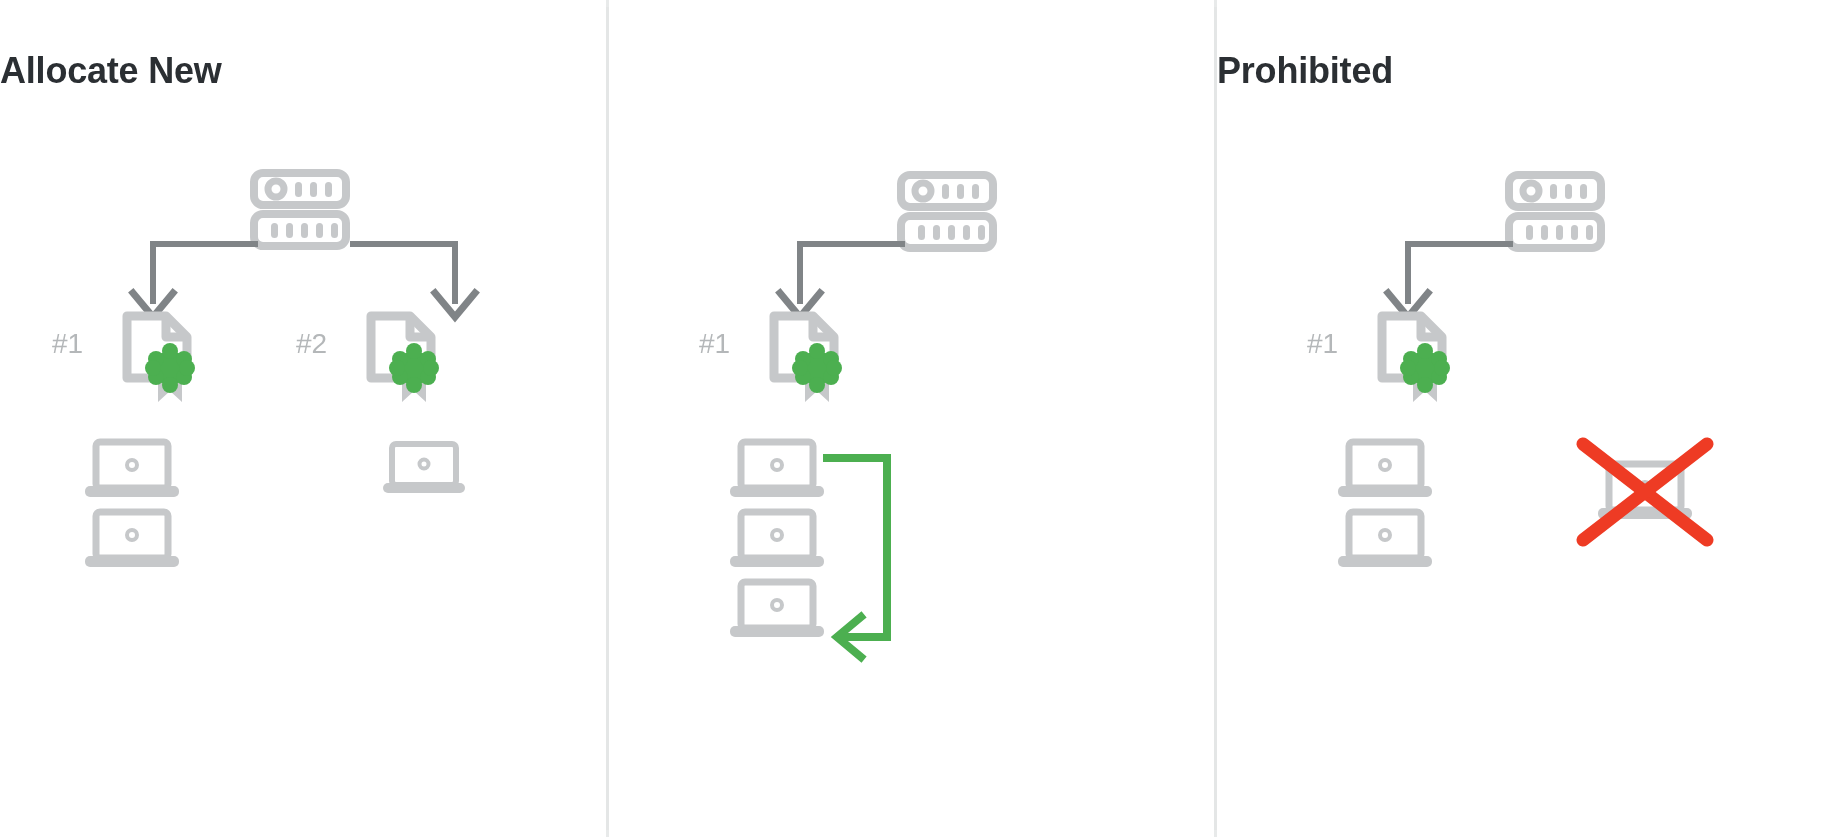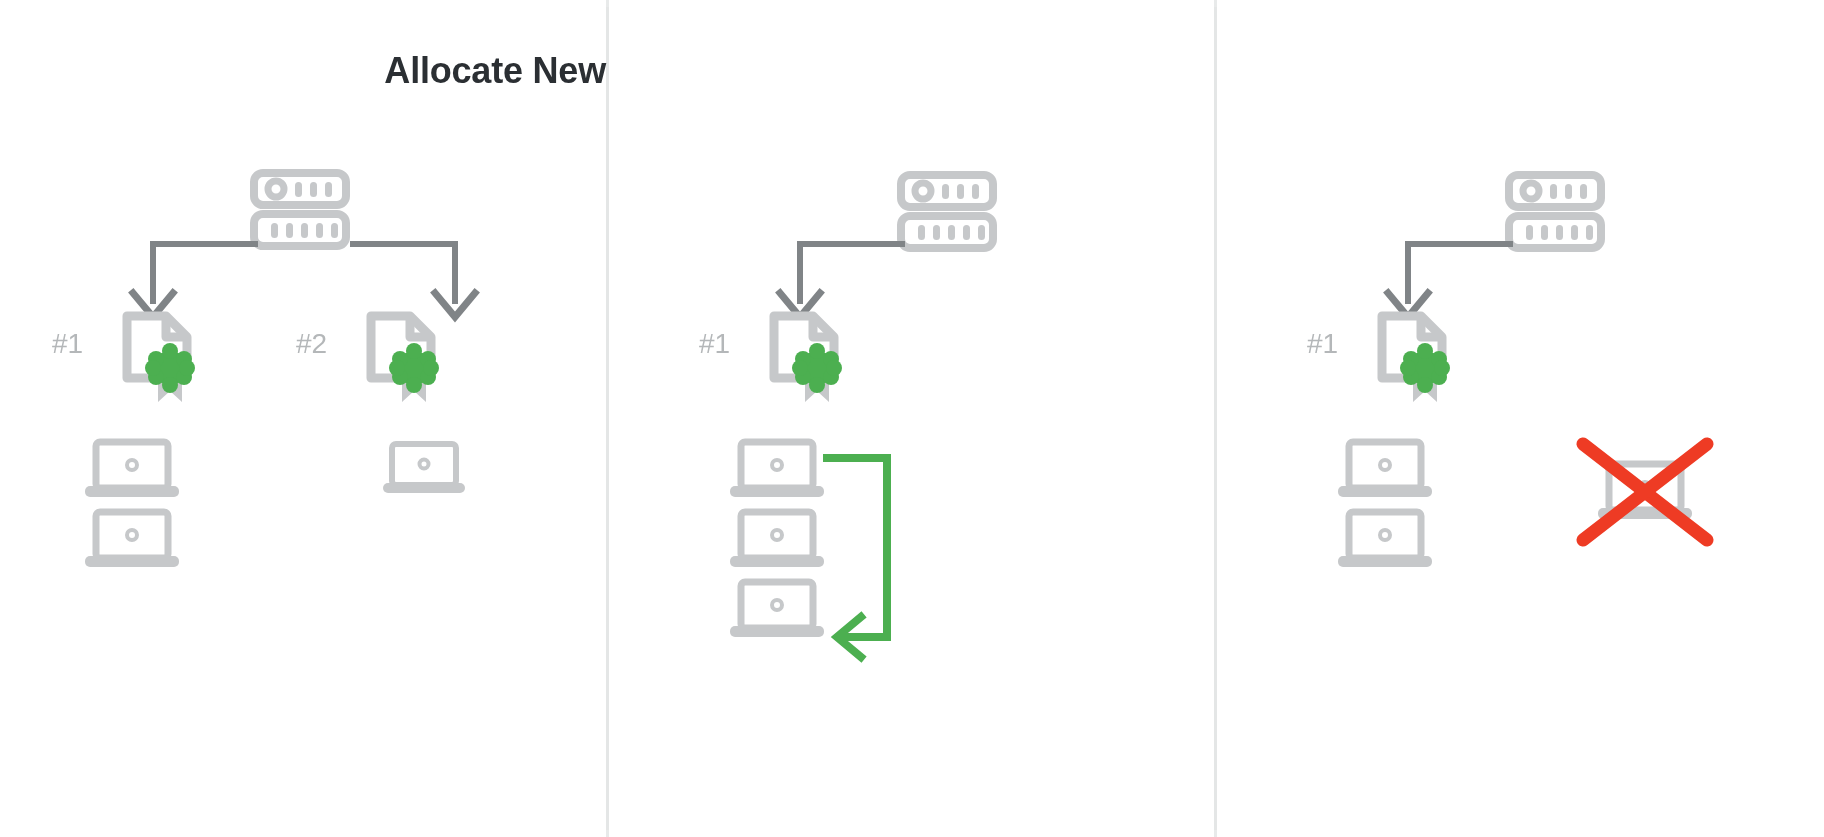--- a/index.html
+++ b/index.html
@@ -32,26 +32,25 @@
   .panel-2 { width: 607px; }
   .panel-3 { width: 609px; }
   .divider {
     width: 3px; height: 837px; background: #e4e6e6;
     flex: 0 0 auto;
   }
   .panel-title {
     position: absolute;
     left: 0; right: 0;
     top: 50px;
-    text-align: right;
+    text-align: left;
     font-size: 36px;
     font-weight: bold;
     color: #2b2f33;
     letter-spacing: -0.2px;
-    padding-left: 44px;
   }
   .stage { position: absolute; left: 0; top: 0; width: 100%; height: 100%; }
   .node { position: absolute; }
 
   .hashlabel {
     position: absolute;
     font-size: 28px;
     color: #b4b7b9;
     font-weight: normal;
     white-space: nowrap;
@@ -247,20 +246,21 @@
           <path d="M42 172 L18 192 L42 212" fill="none" stroke="#4caf50" stroke-width="8" stroke-linecap="square"></path>
         </svg>
       </div>
 
     </div>
   </div>
 
   <div class="divider"></div>
 
   <div class="panel panel-3">
+    <div class="panel-title">Prohibited</div>
 
     <div class="stage">
 
       <div class="node" style="left:288px; top:172px;">
         <svg width="100" height="80" viewBox="0 0 100 80">
           <rect x="4" y="3" width="92" height="32" rx="9" ry="9" fill="none" stroke="#c6c8ca" stroke-width="8"></rect>
           <circle cx="26" cy="19" r="8" fill="none" stroke="#c6c8ca" stroke-width="7"></circle>
           <rect x="45" y="12" width="7" height="15" rx="3.5" fill="#c6c8ca"></rect>
           <rect x="60" y="12" width="7" height="15" rx="3.5" fill="#c6c8ca"></rect>
           <rect x="75" y="12" width="7" height="15" rx="3.5" fill="#c6c8ca"></rect>

